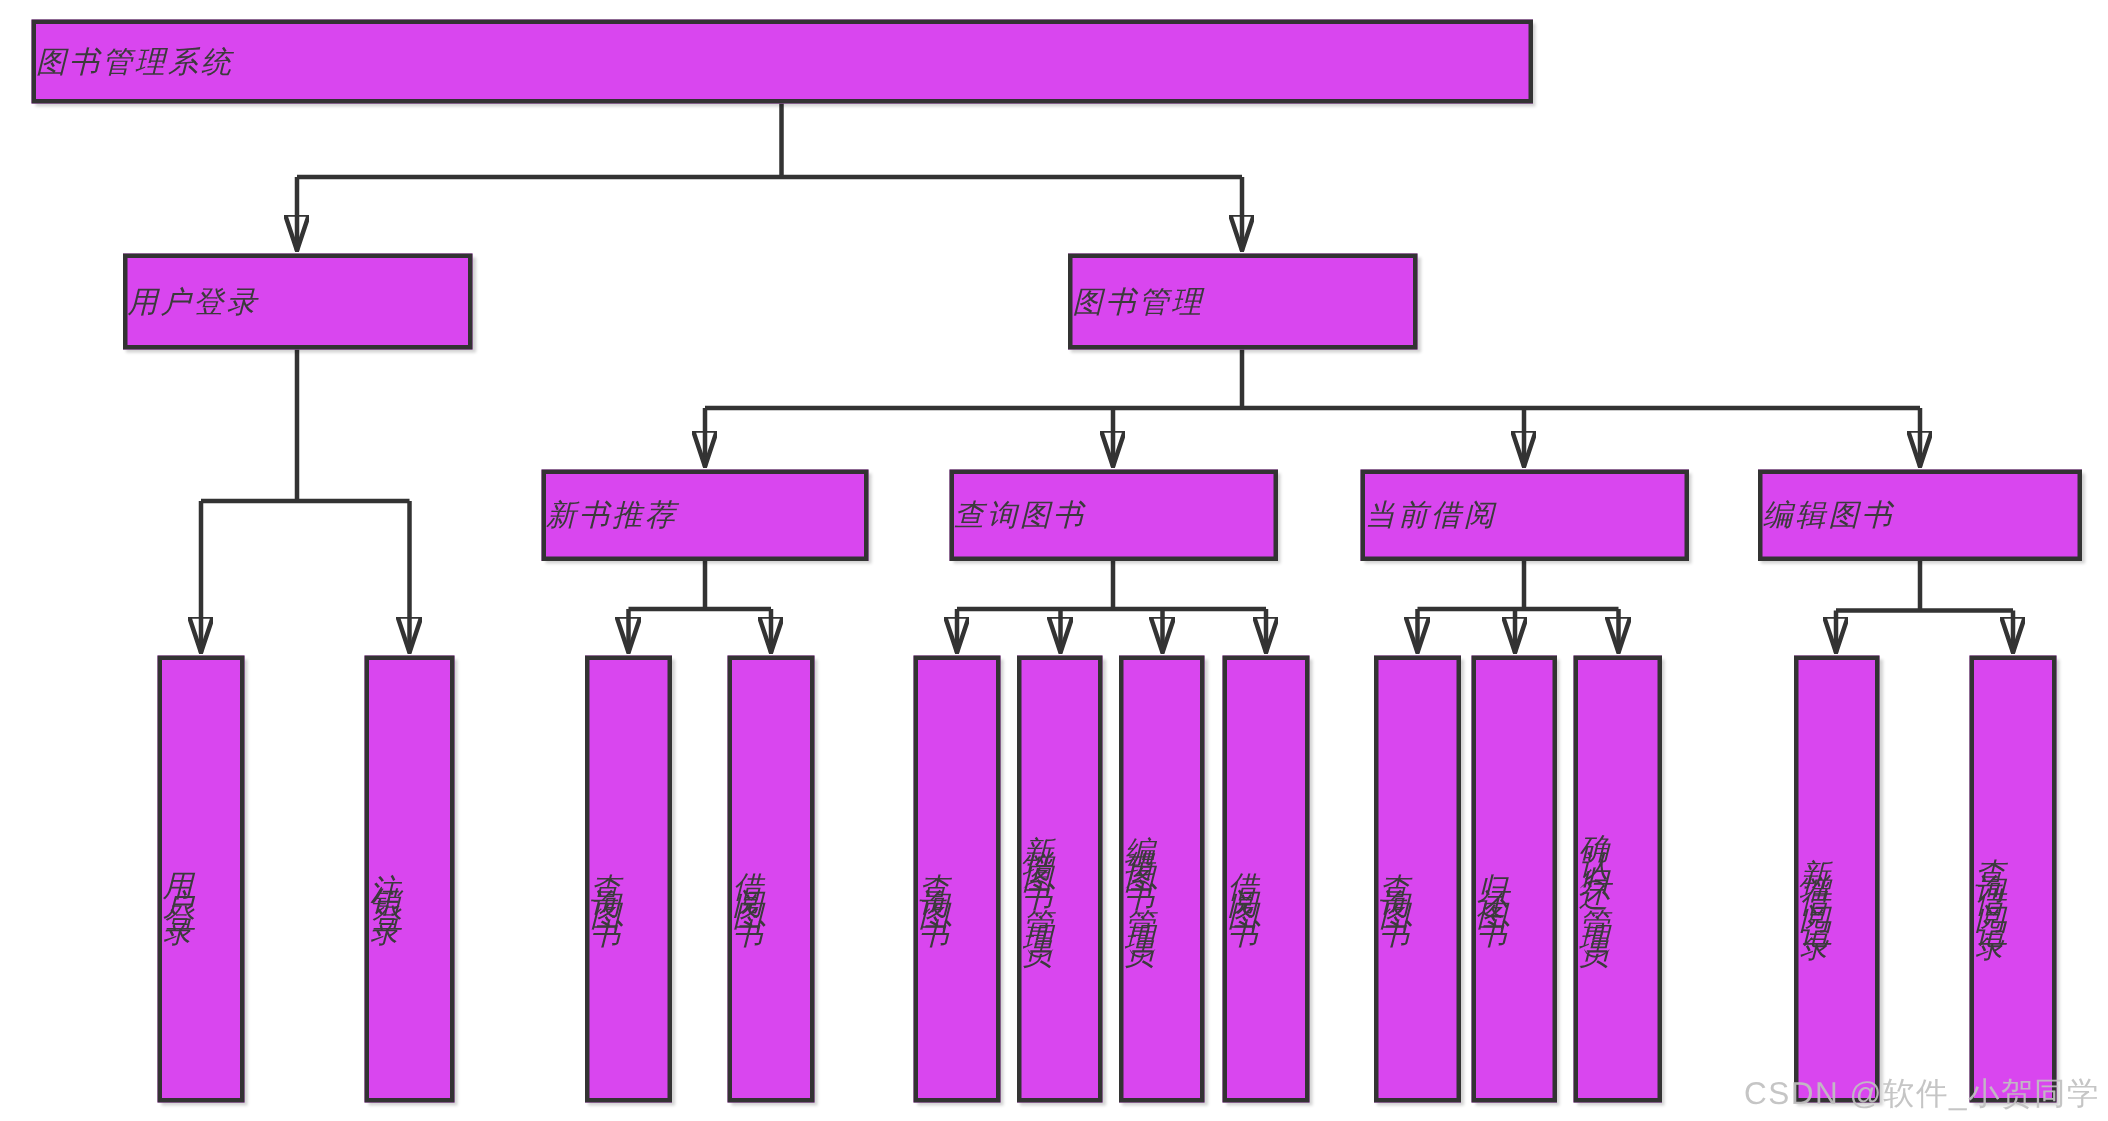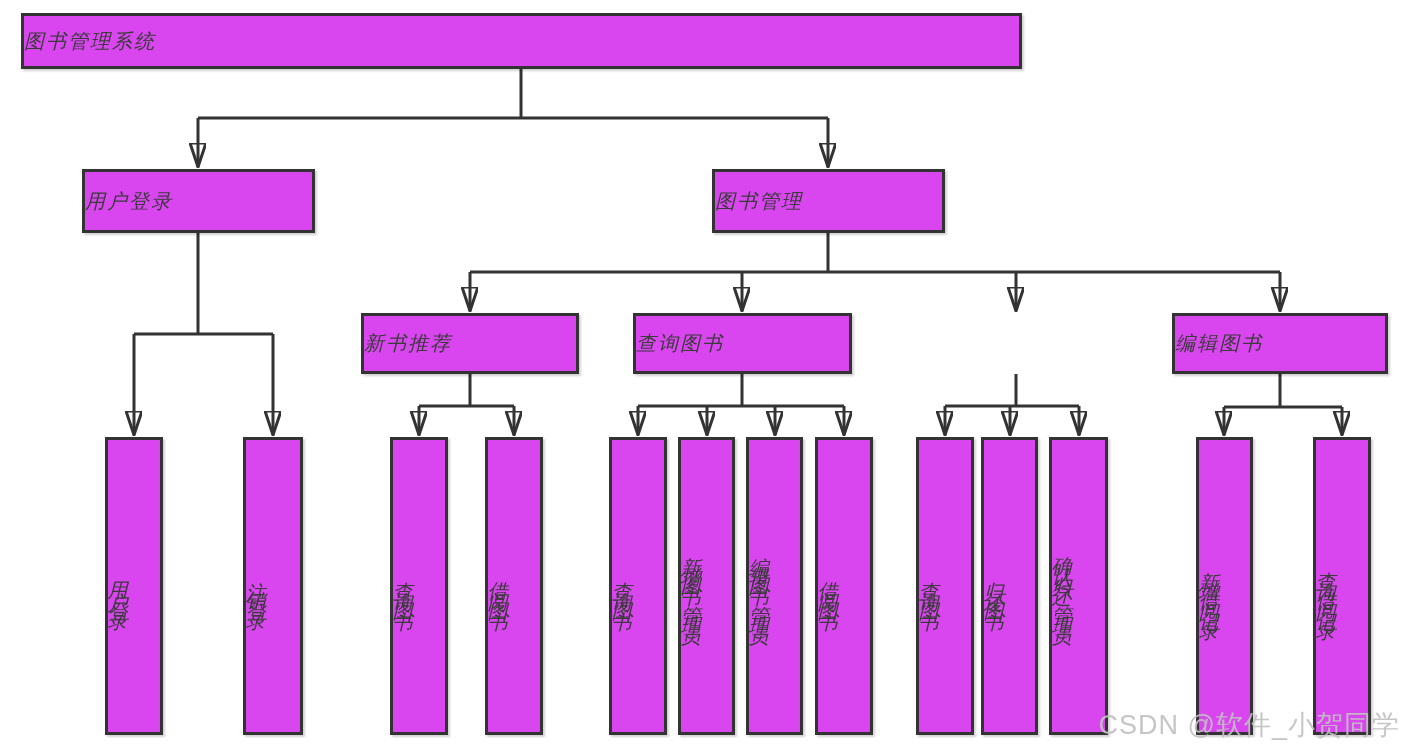--- a/index.html
+++ b/index.html
@@ -44,21 +44,21 @@
   .n-g3b{left:678px;width:57px;}
   .n-g3c{left:746px;width:57px;}
   .n-g3d{left:815px;width:58px;}
   .n-g4a{left:916px;width:58px;}
   .n-g4b{left:981px;width:57px;}
   .n-g4c{left:1049px;width:59px;}
   .n-g5a{left:1196px;width:57px;}
   .n-g5b{left:1313px;width:58px;}
   .watermark{
     position:absolute;right:5px;bottom:4px;z-index:3;
-    font-size:27px;color:var(--watermark,#c1c1c1);
+    font-size:21px;color:var(--watermark,#c1c1c1);
     letter-spacing:1px;white-space:nowrap;opacity:.92;
   }
 </style>
 </head>
 <body>
 
 <div class="canvas">
 
   <svg class="wires" width="1405" height="747" viewBox="0 0 1405 747">
     <defs>
@@ -113,20 +113,23 @@
   <div class="node n-mgmt">
     <span class="h-label">图书管理</span>
   </div>
 
   <div class="node n-l3 n-recommend">
     <span class="h-label">新书推荐</span>
   </div>
   <div class="node n-l3 n-borrow">
     <span class="h-label">查询图书</span>
   </div>
+  <div class="node n-l3 n-current">
+    <span class="h-label">当前借阅</span>
+  </div>
   <div class="node n-l3 n-records">
     <span class="h-label">编辑图书</span>
   </div>
 
   <div class="node n-l4 n-g1a">
     <span class="v-label">用户登录</span>
   </div>
   <div class="node n-l4 n-g1b">
     <span class="v-label">注销登录</span>
   </div>

